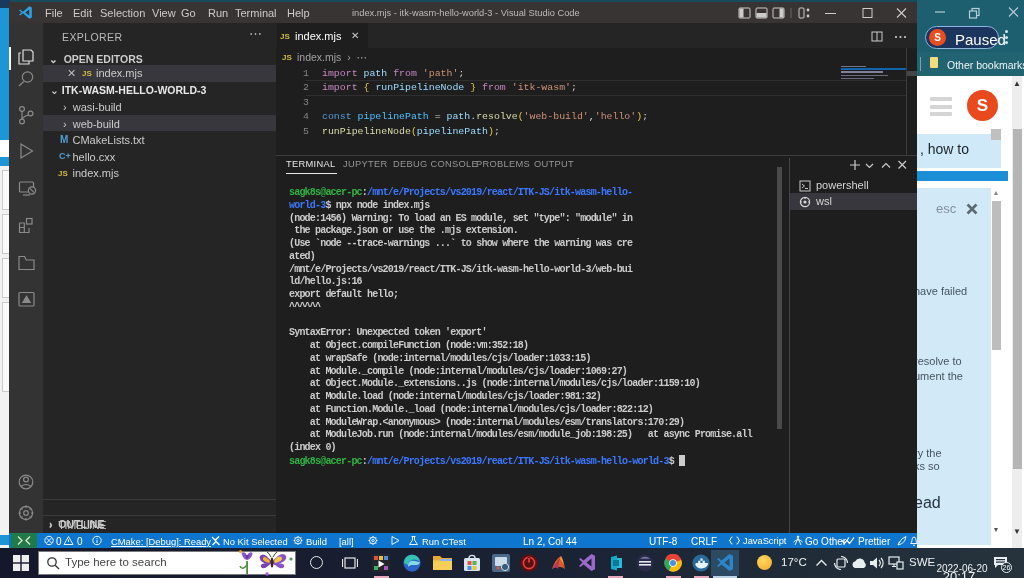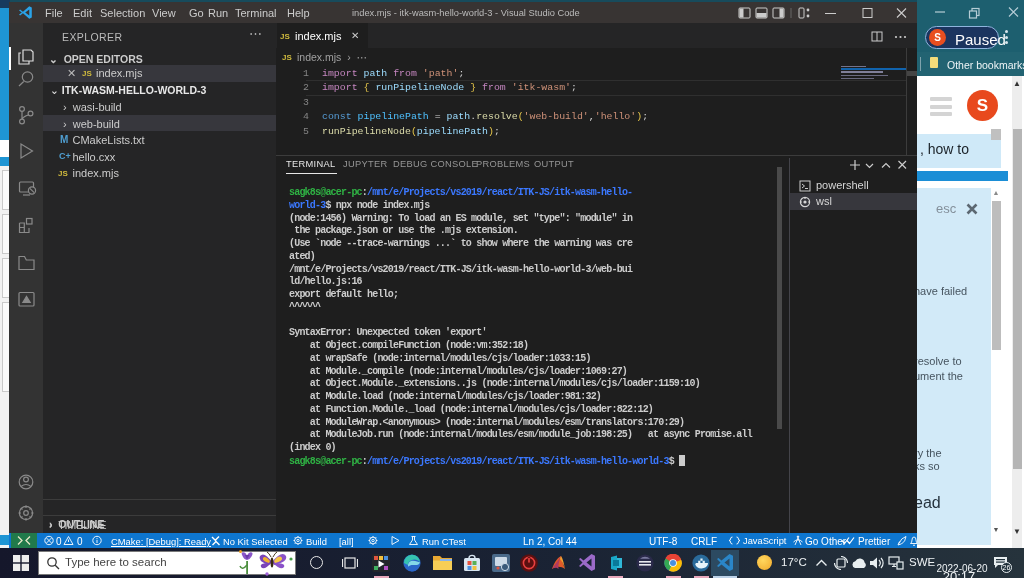--- a/index.html
+++ b/index.html
@@ -91,21 +91,21 @@
 
   <div class="abs" style="left:0;top:0;width:908px;height:21px;background:#383433;"></div>
   <svg class="abs" style="left:9px;top:3px;" width="15" height="15" viewBox="0 0 100 100">
     <path fill="#2aa3e8" d="M75 8 L92 16 L92 84 L75 92 L33 55 L14 70 L7 64 L25 50 L7 36 L14 30 L33 45 Z M75 30 L48 50 L75 70 Z"></path>
   </svg>
   <div class="abs" style="left:0;top:4.5px;color:#cccccc;font-size:11px;">
     <span class="abs" style="left:36px;">File</span>
         <span class="abs" style="left:64px;">Edit</span>
         <span class="abs" style="left:91px;">Selection</span>
         <span class="abs" style="left:143px;">View</span>
-        <span class="abs" style="left:180px;text-align:right;">Go</span>
+        <span class="abs" style="left:172px;text-align:right;">Go</span>
         <span class="abs" style="left:199px;">Run</span>
         <span class="abs" style="left:226px;">Terminal</span>
         <span class="abs" style="left:278px;">Help</span>
   </div>
   <div class="abs" style="left:343px;top:5.5px;color:#bbbbbb;font-size:9.3px;">index.mjs - itk-wasm-hello-world-3 - Visual Studio Code</div>
 
   <svg class="abs" style="left:728px;top:4px;" width="80" height="14" viewBox="0 0 80 14">
     <g stroke="#cccccc" stroke-width="1" fill="none">
       <rect x="2" y="2" width="11" height="10" rx="1"></rect>
           <rect x="2.5" y="2.5" width="4" height="9" fill="#cccccc" stroke="none"></rect>

